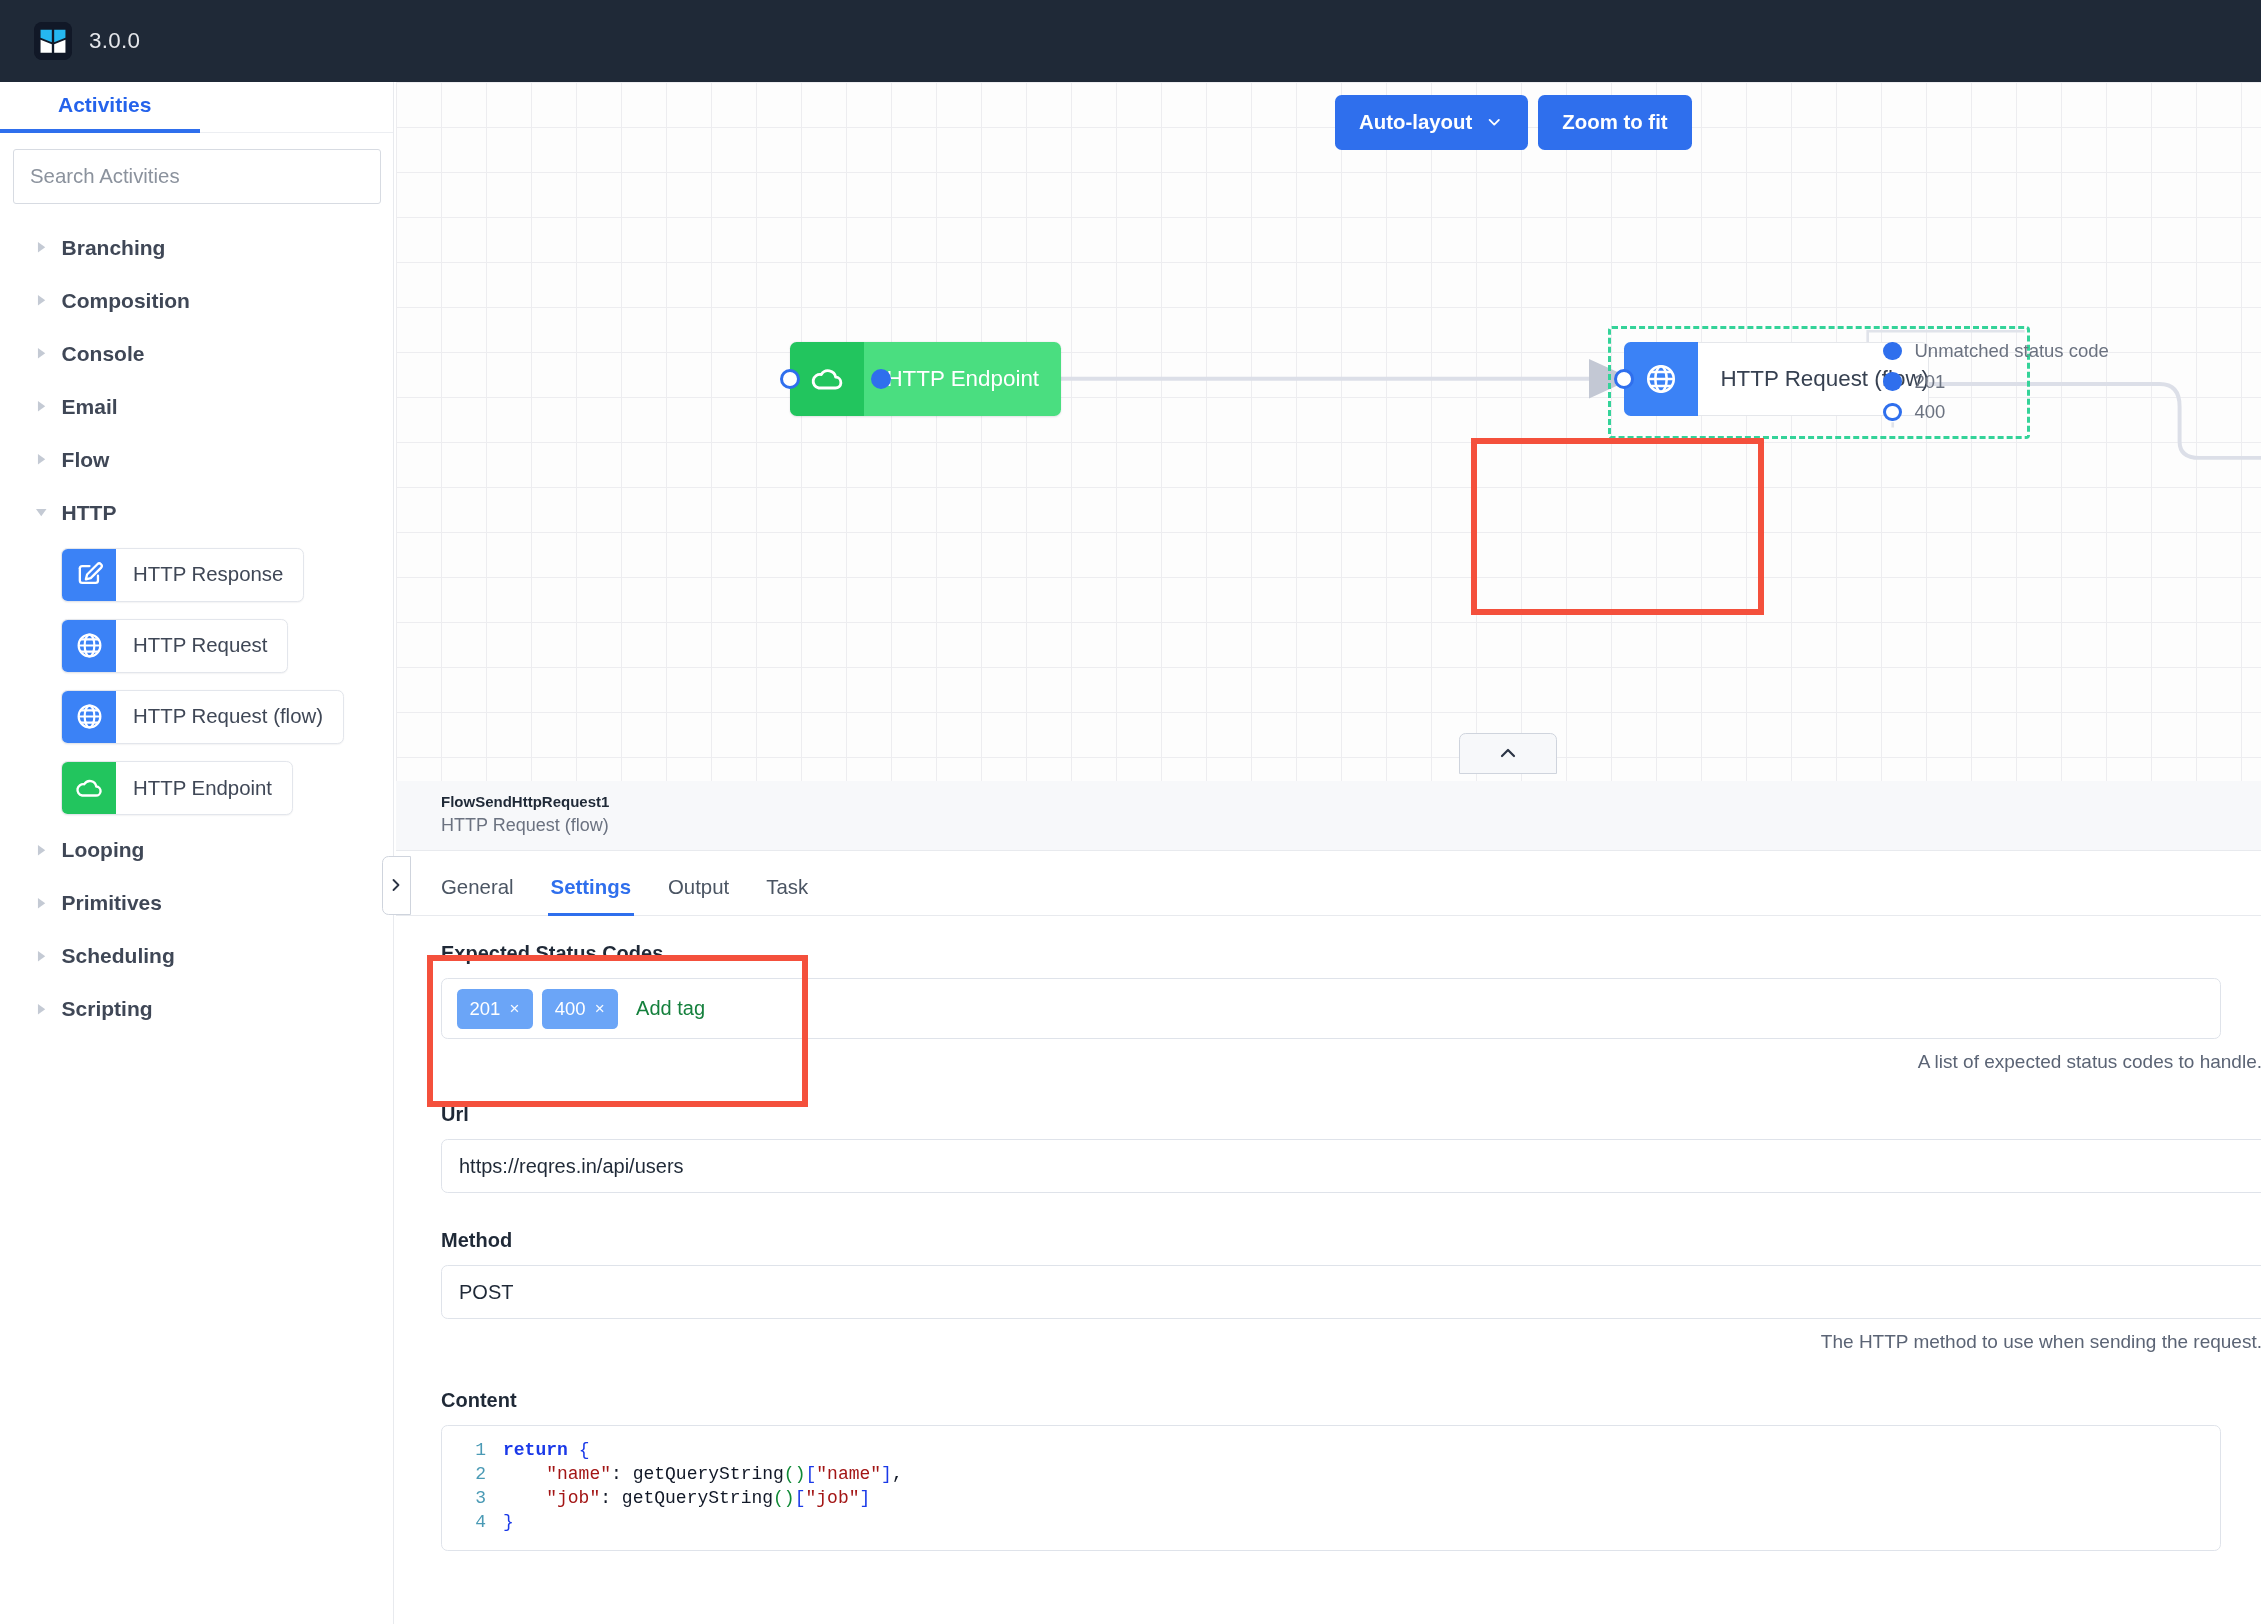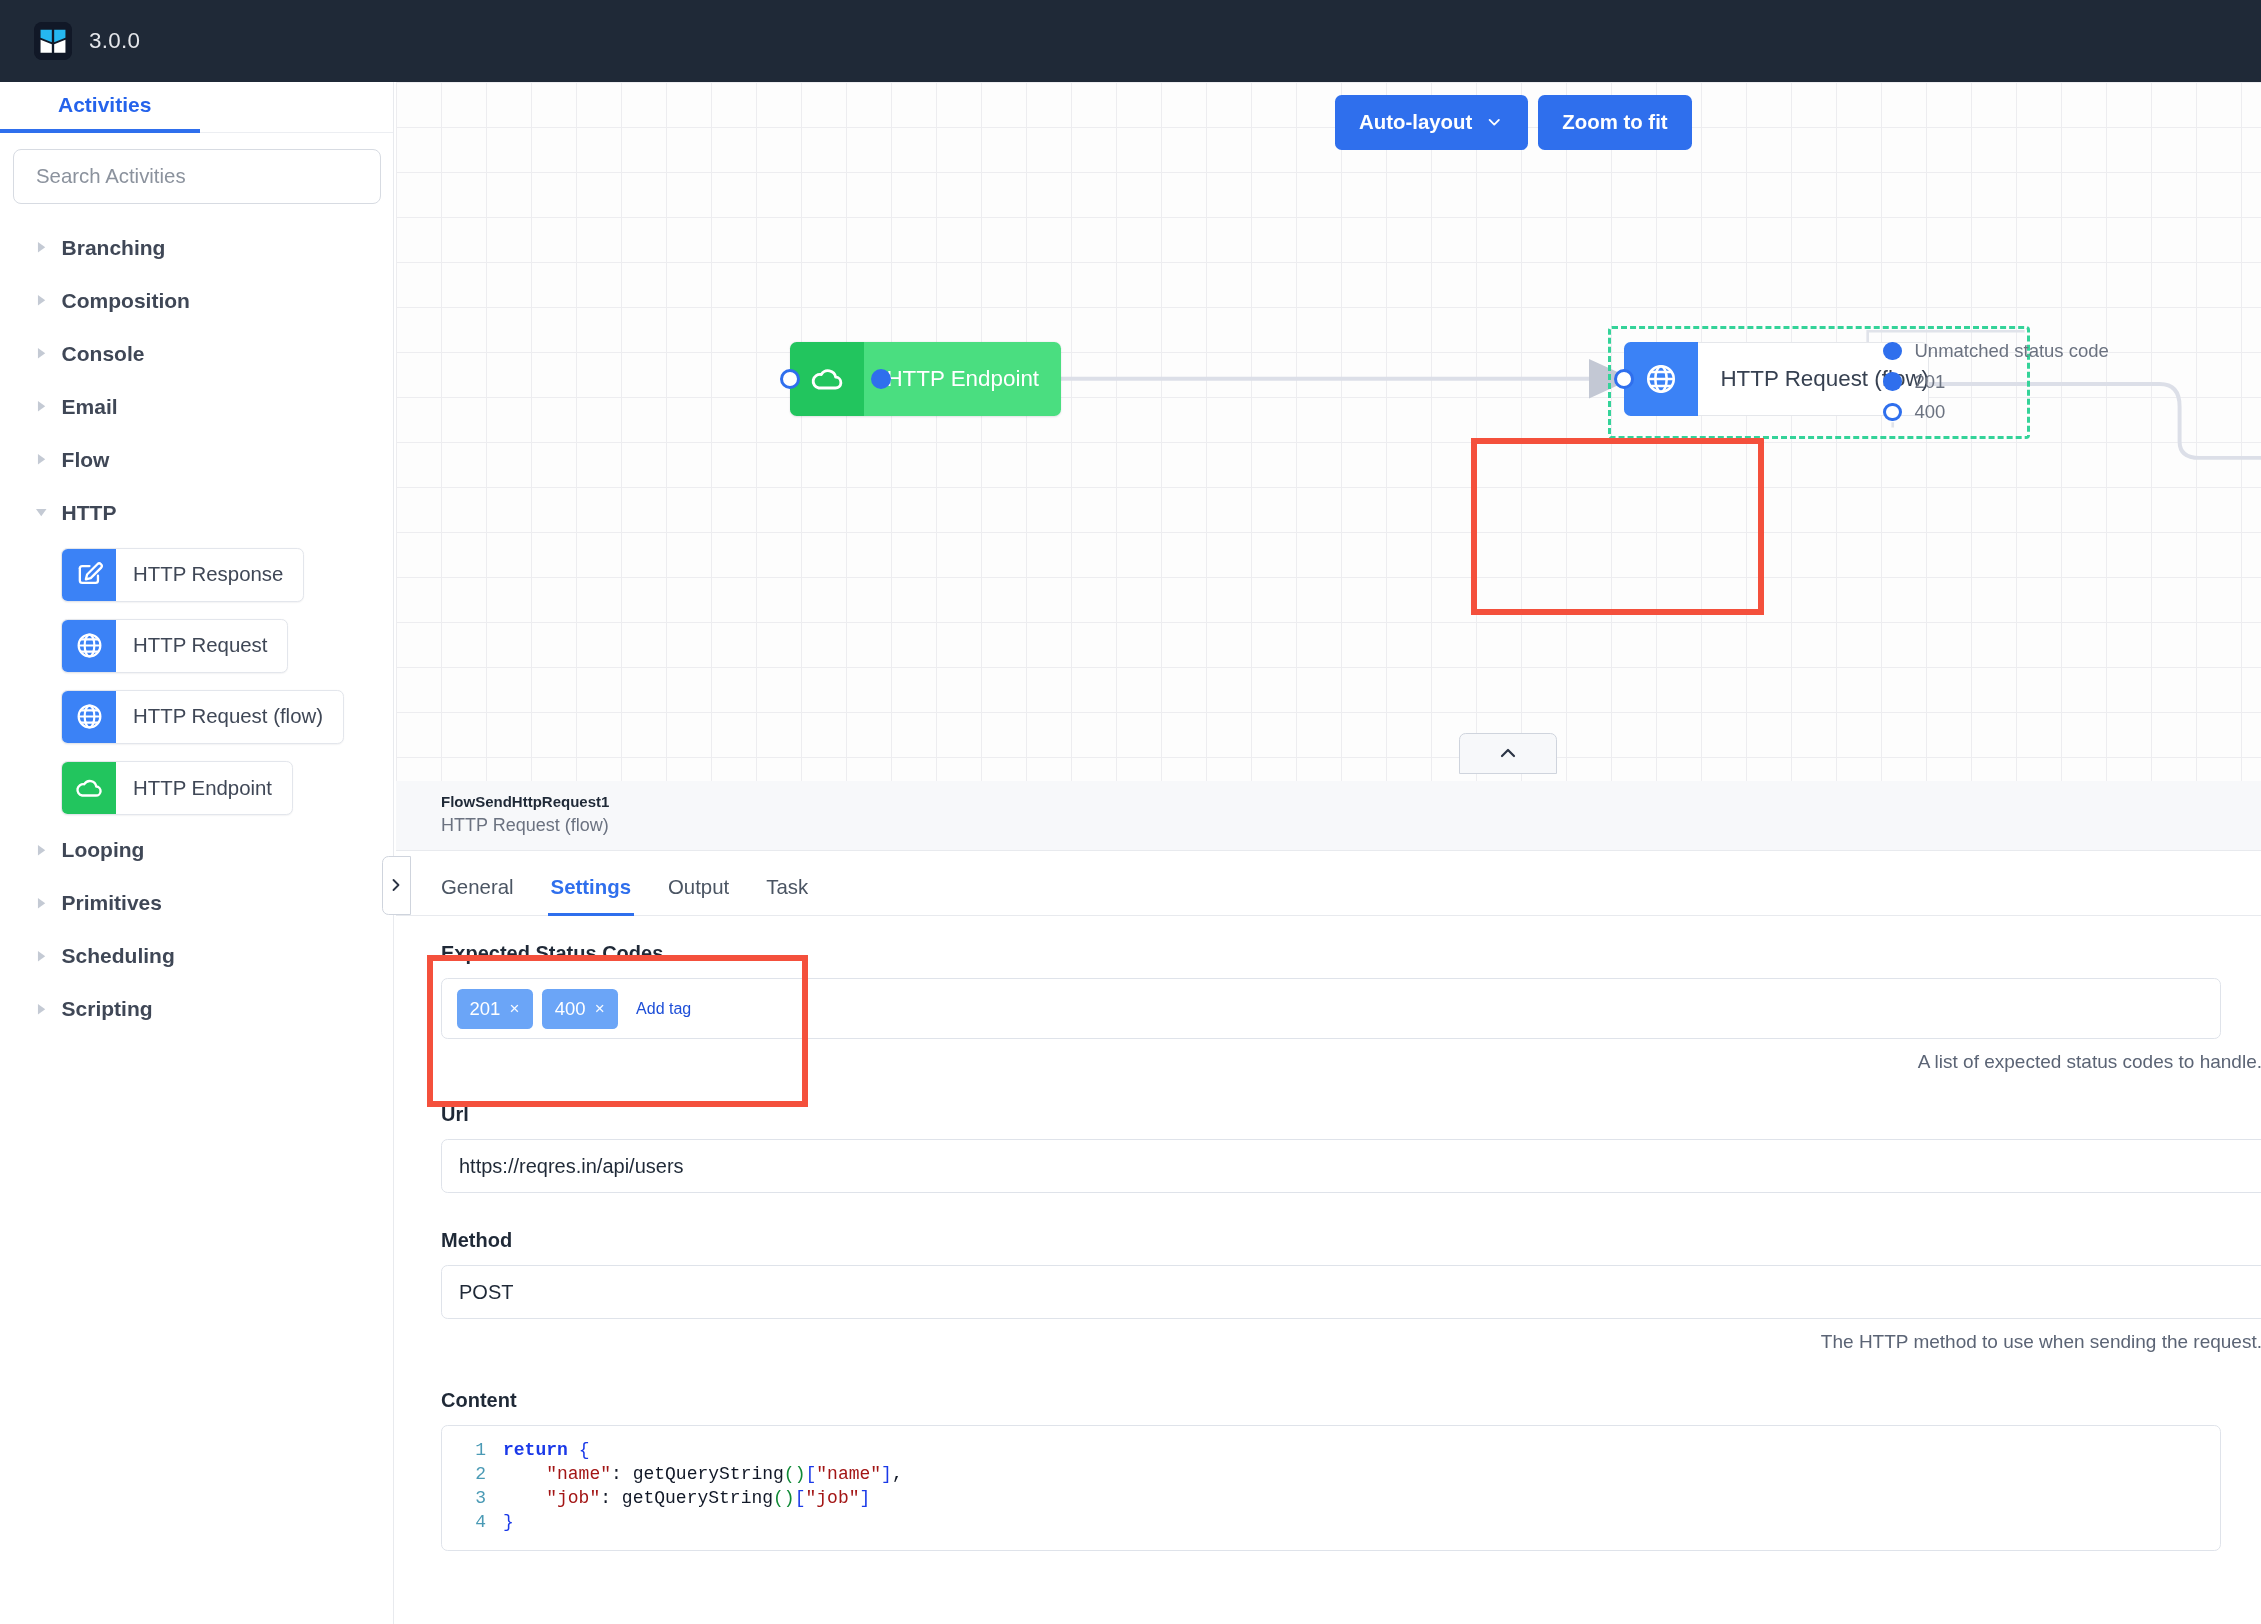--- a/index.html
+++ b/index.html
@@ -36,22 +36,22 @@
   .side-tab {
     position: absolute; left: 58px; top: 10.5px;
     color: #2563eb; font-size: 21px; font-weight: bold;
   }
   .side-tab-underline {
     position: absolute; left: 0; bottom: -1.3px; width: 200px; height: 4px;
     background: #2f6fed;
   }
   .search-wrap { padding: 16px 13px 0 13px; }
   .search-input {
-    width: 368px; height: 55px; border: 1.3px solid #d7dbe2; border-radius: 8px;
-    font-size: 20.4px; color: #6b7280; padding: 0 22px;
+    width: 368px; height: 55px; border: 1.3px solid #d7dbe2; border-radius: 3px;
+    font-size: 20.4px; color: #6b7280; padding: 0 16px;
     font-family: "Liberation Sans", sans-serif; background: #fff;
   }
   .search-input::placeholder { color: #8b929d; }
 
   .tree { margin-top: 17px; }
   .tree-node {
     display: flex; align-items: center; height: 53px; padding-left: 30px; cursor: pointer;
   }
   .caret {
     width: 22.4px; height: 22.4px; flex: none; display: flex; align-items: center;
@@ -188,21 +188,21 @@
   }
   .tag-input {
     width: 1780px; min-height: 61px; border: 1.3px solid #dfe3ea; border-radius: 6.6px;
     display: flex; align-items: center; gap: 9.2px; padding: 0 14.5px; background: #fff;
   }
   .tag {
     background: #6ba5f7; color: #fff; border-radius: 5.3px; font-size: 18.5px;
     height: 40px; padding: 0 13px; display: flex; align-items: center; gap: 9.2px; cursor: pointer;
   }
   .tag-x { font-size: 17px; opacity: .95; }
-  .tag-placeholder { font-size: 16px; color: #1d4ed8; margin-left: 9.2px; }
+  .tag-placeholder { font-size: 20px; color: #15803d; margin-left: 9.2px; }
 
   .code-box {
     width: 1780px; border: 1.3px solid #dfe3ea; border-radius: 6.6px; background: #fff;
     padding: 12px 0 16px 0; margin-top: 5.3px; overflow: hidden;
   }
   .code-line { display: flex; align-items: center; height: 24px; font-size: 18px;
     font-family: "Liberation Mono", monospace; }
   .ln { width: 61px; text-align: right; color: #4a9ab5; padding-right: 17px; flex: none; }
   .code-txt { white-space: pre; color: #111827; }
   .k-blue { color: #1a39e8; font-weight: bold; }

